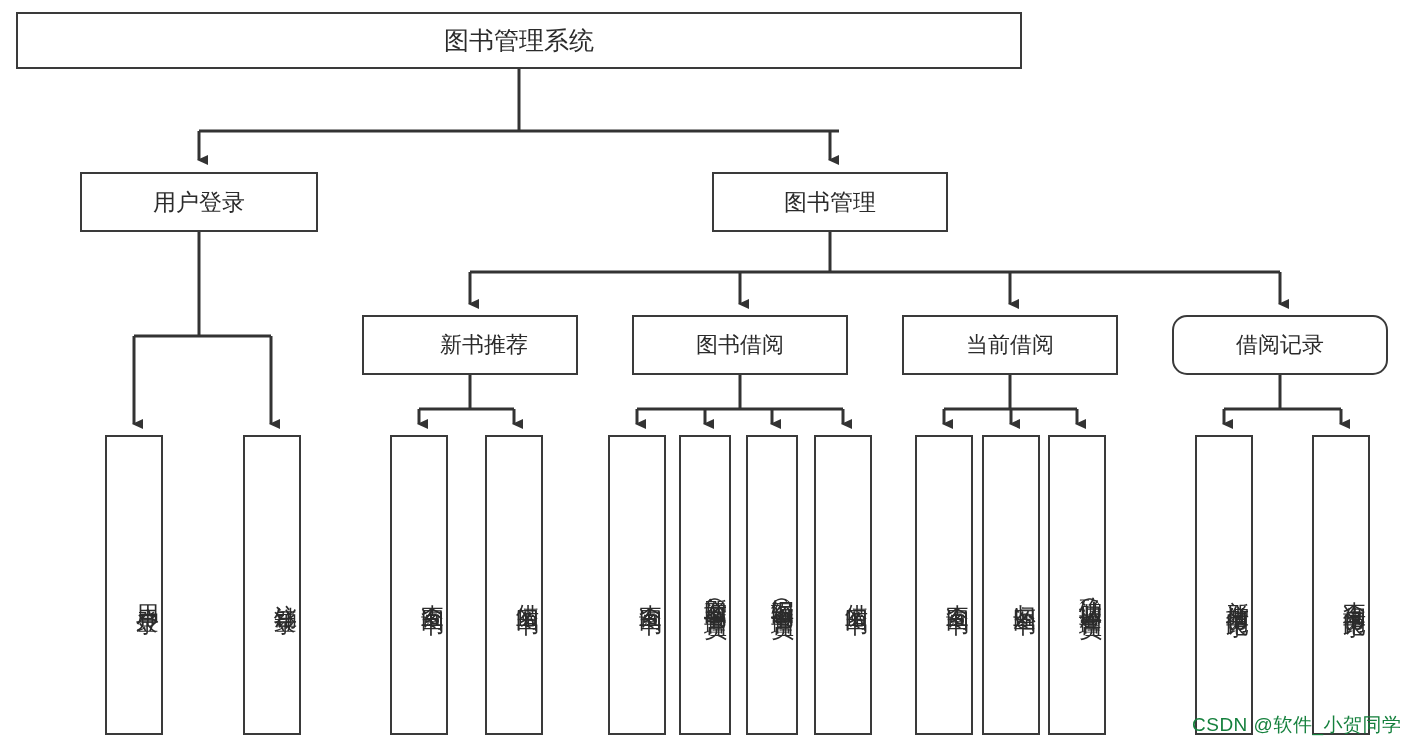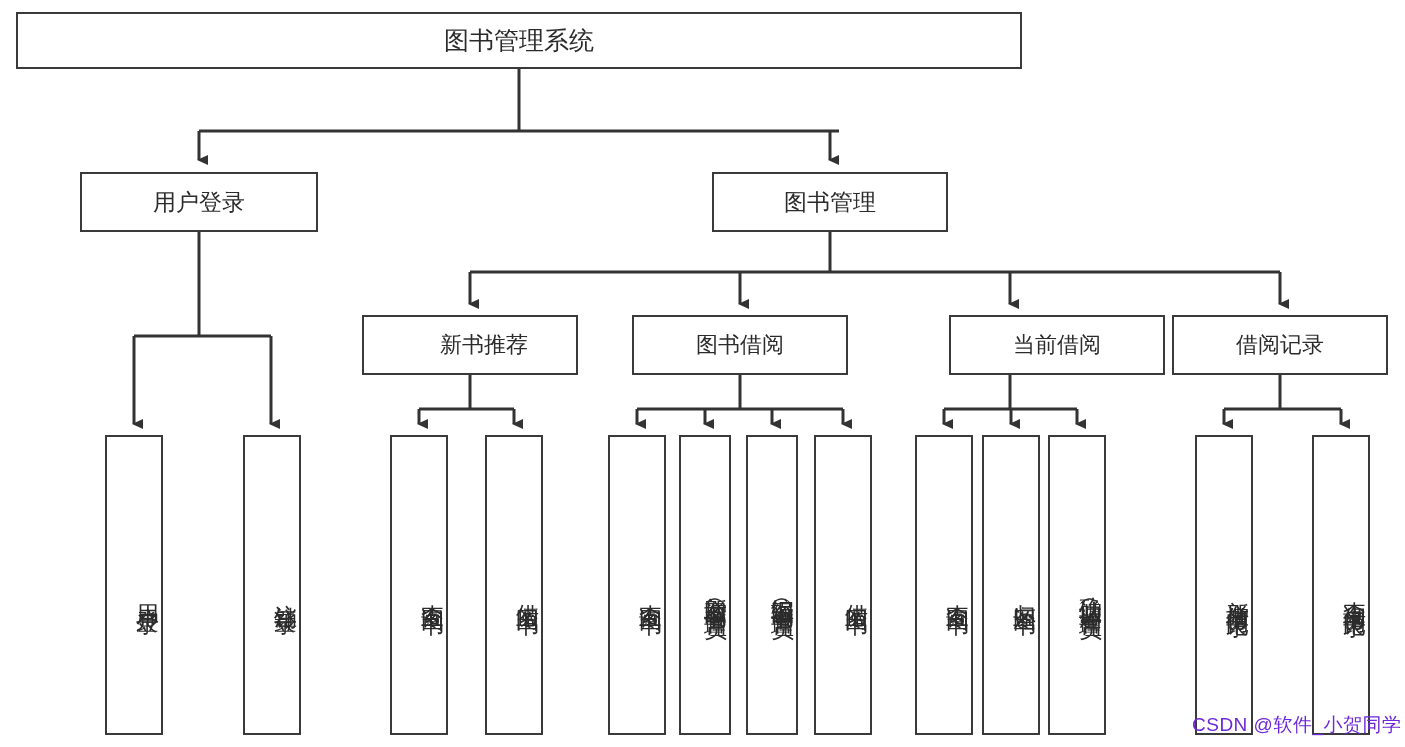--- a/index.html
+++ b/index.html
@@ -56,21 +56,21 @@
   }
   .leaf-text {
     writing-mode: vertical-rl;
     text-orientation: upright;
     letter-spacing: 3px;
     white-space: nowrap;
   }
   .watermark {
     position: absolute;
     font-size: 19px;
-    color: #6d28d9;
+    color: #15803d;
     white-space: nowrap;
     letter-spacing: 0.5px;
   }
 </style>
 </head>
 <body>
 
 <div id="canvas">
 
   <svg class="wires" viewBox="0 0 1405 747">
@@ -133,24 +133,24 @@
   <div class="node level1" style="left:712px; top:172px; width:236px; height:60px;justify-content:center;">
     <span>图书管理</span>
   </div>
 
   <div class="node level2" style="left:362px; top:315px; width:216px; height:60px;padding-left:28px;">
     <span>新书推荐</span>
   </div>
   <div class="node level2" style="left:632px; top:315px; width:216px; height:60px;">
     <span>图书借阅</span>
   </div>
-  <div class="node level2" style="left:902px; top:315px; width:216px; height:60px;margin-left:47px;">
+  <div class="node level2" style="left:902px; top:315px; width:216px; height:60px;">
     <span>当前借阅</span>
   </div>
-  <div class="node level2" style="left:1172px; top:315px; width:216px; height:60px;">
+  <div class="node level2" style="left:1172px; top:315px; width:216px; height:60px;border-radius:15px;">
     <span>借阅记录</span>
   </div>
 
   <div class="node leaf" style="left:105px; top:435px; width:58px; height:300px;">
     <span class="leaf-text">用户登录</span>
   </div>
   <div class="node leaf" style="left:243px; top:435px; width:58px; height:300px;">
     <span class="leaf-text">注销登录</span>
   </div>
   <div class="node leaf" style="left:390px; top:435px; width:58px; height:300px;">

